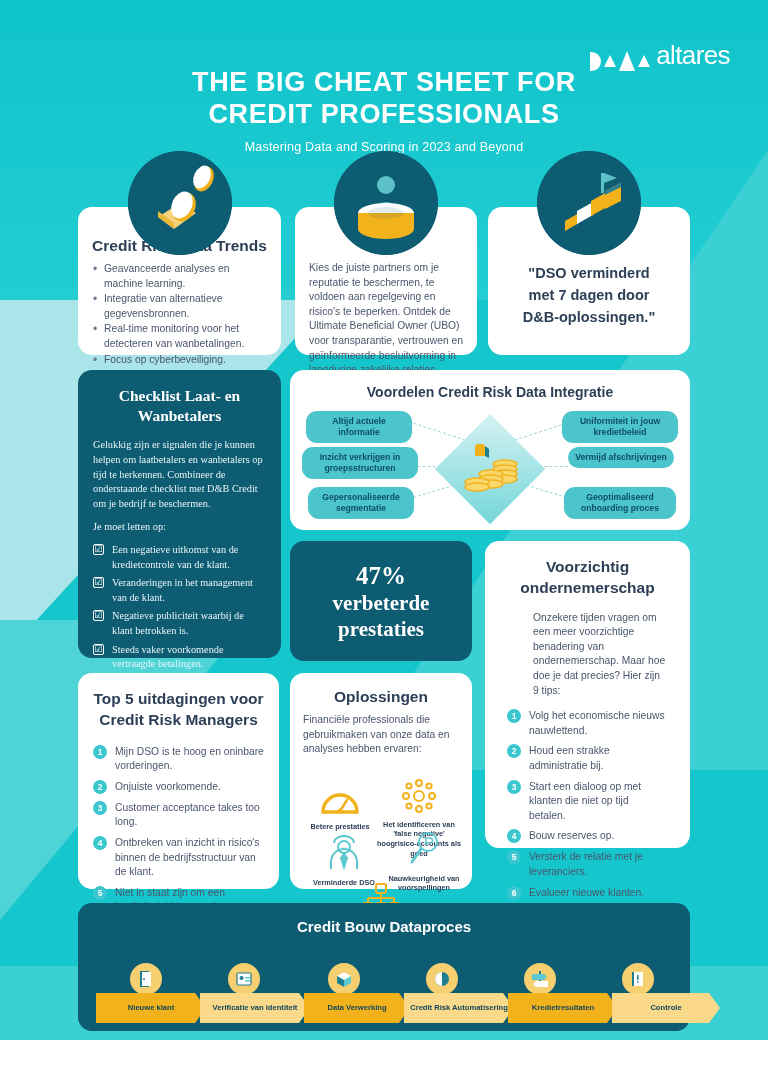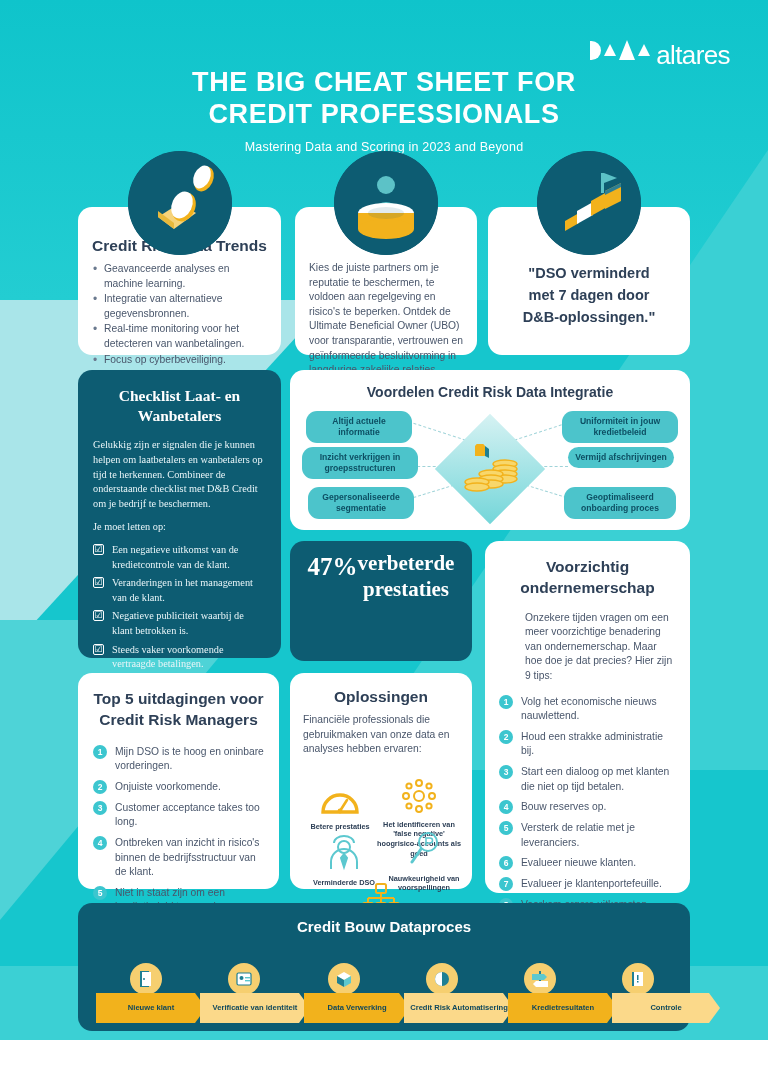--- a/index.html
+++ b/index.html
@@ -37,21 +37,21 @@
     background:#3bd0d4;
   }
   #bg .bottom-fill2{
     position:absolute; left:0; bottom:0; width:768px; height:46px;
     background:#ffffff;
   }
 
   #page{ position:relative; z-index:2; width:768px; height:1086px; }
 
   
-  .logo{ position:absolute; right:38px; top:40px; display:flex; align-items:flex-start; gap:4px; }
+  .logo{ position:absolute; right:38px; top:40px; display:flex; align-items:flex-end; gap:4px; }
   .logo .marks{ display:flex; align-items:center; gap:3px; height:20px; }
   .logo .m-d{ width:11px; height:19px; background:#fff; border-radius:0 10px 10px 0; }
   .logo .m-t{ width:0;height:0;border-left:6px solid transparent;border-right:6px solid transparent;border-bottom:12px solid #fff; }
   .logo .m-tall{ width:0;height:0;border-left:8px solid transparent;border-right:8px solid transparent;border-bottom:20px solid #fff; }
   .logo .m-t2{ width:0;height:0;border-left:6px solid transparent;border-right:6px solid transparent;border-bottom:12px solid #fff; }
   .logo .word{ color:#fff; font-size:26px; letter-spacing:-0.6px; font-weight:400; margin-left:2px; }
 
   .hdr{ position:absolute; left:0; top:66px; width:768px; text-align:center; }
   .hdr h1{ color:#fff; font-size:27px; line-height:1.2; font-weight:700; letter-spacing:.6px; }
   .hdr .sub{ color:#ffffff; font-size:12.5px; margin-top:9px; font-weight:400; letter-spacing:.2px; }
@@ -102,21 +102,21 @@
   }
   .diamond{
     position:absolute; left:50%; top:60px; transform:translateX(-50%) rotate(45deg);
     width:78px; height:78px;
     background:linear-gradient(135deg,#d6f2f3,#74d6d9);
   }
   .coins{ position:absolute; left:50%; top:74px; transform:translateX(-50%); }
   .dline{ position:absolute; border-top:1.3px dashed #9fd3d8; }
 
   
-  .stat{ display:flex; flex-direction:row; justify-content:center; height:100%; }
+  .stat{ display:flex; flex-direction:column; justify-content:center; align-items:center; height:100%; }
   .stat .big{ font-size:25px; font-weight:700; color:#fff; line-height:1.25; }
   .stat .lbl{ font-size:21px; font-weight:700; color:#fff; line-height:1.22; text-align:center; }
 
   
   .sol-grid{ position:relative; margin-top:10px; }
   .sol-item{ position:absolute; text-align:center; }
   .sol-item .cap{ font-size:7.3px; font-weight:700; color:#2e4057; line-height:1.32; margin-top:3px; }
 
   
   .proc{ position:absolute; left:78px; top:903px; width:612px; height:128px; background:#0d5c72; border-radius:14px; }
@@ -283,21 +283,21 @@
   <div class="card dark" style="left:290px; top:541px; width:182px; height:120px; padding:10px;">
     <div class="stat">
       <div class="big">47%</div>
       <div class="lbl">
         <span>verbeterde</span><br>
         <span>prestaties</span>
       </div>
     </div>
   </div>
 
-  <div class="card" style="left:485px; top:541px; width:205px; height:352px; padding:16px 14px;">
+  <div class="card" style="left:485px; top:541px; width:205px; height:307px; padding:16px 22px;">
     <h3 style="line-height:1.34;">
       <span>Voorzichtig</span><br>
       <span>ondernemerschap</span>
     </h3>
     <p style="margin-top:12px;margin-left:26px;">Onzekere tijden vragen om een meer voorzichtige benadering van ondernemerschap. Maar hoe doe je dat precies? Hier zijn 9 tips:</p>
     <ul class="num" style="margin-top:11px;">
       <li><span class="n">1</span><span>Volg het economische nieuws nauwlettend.</span></li>
       <li><span class="n">2</span><span>Houd een strakke administratie bij.</span></li>
       <li><span class="n">3</span><span>Start een dialoog op met klanten die niet op tijd betalen.</span></li>
       <li><span class="n">4</span><span>Bouw reserves op.</span></li>

